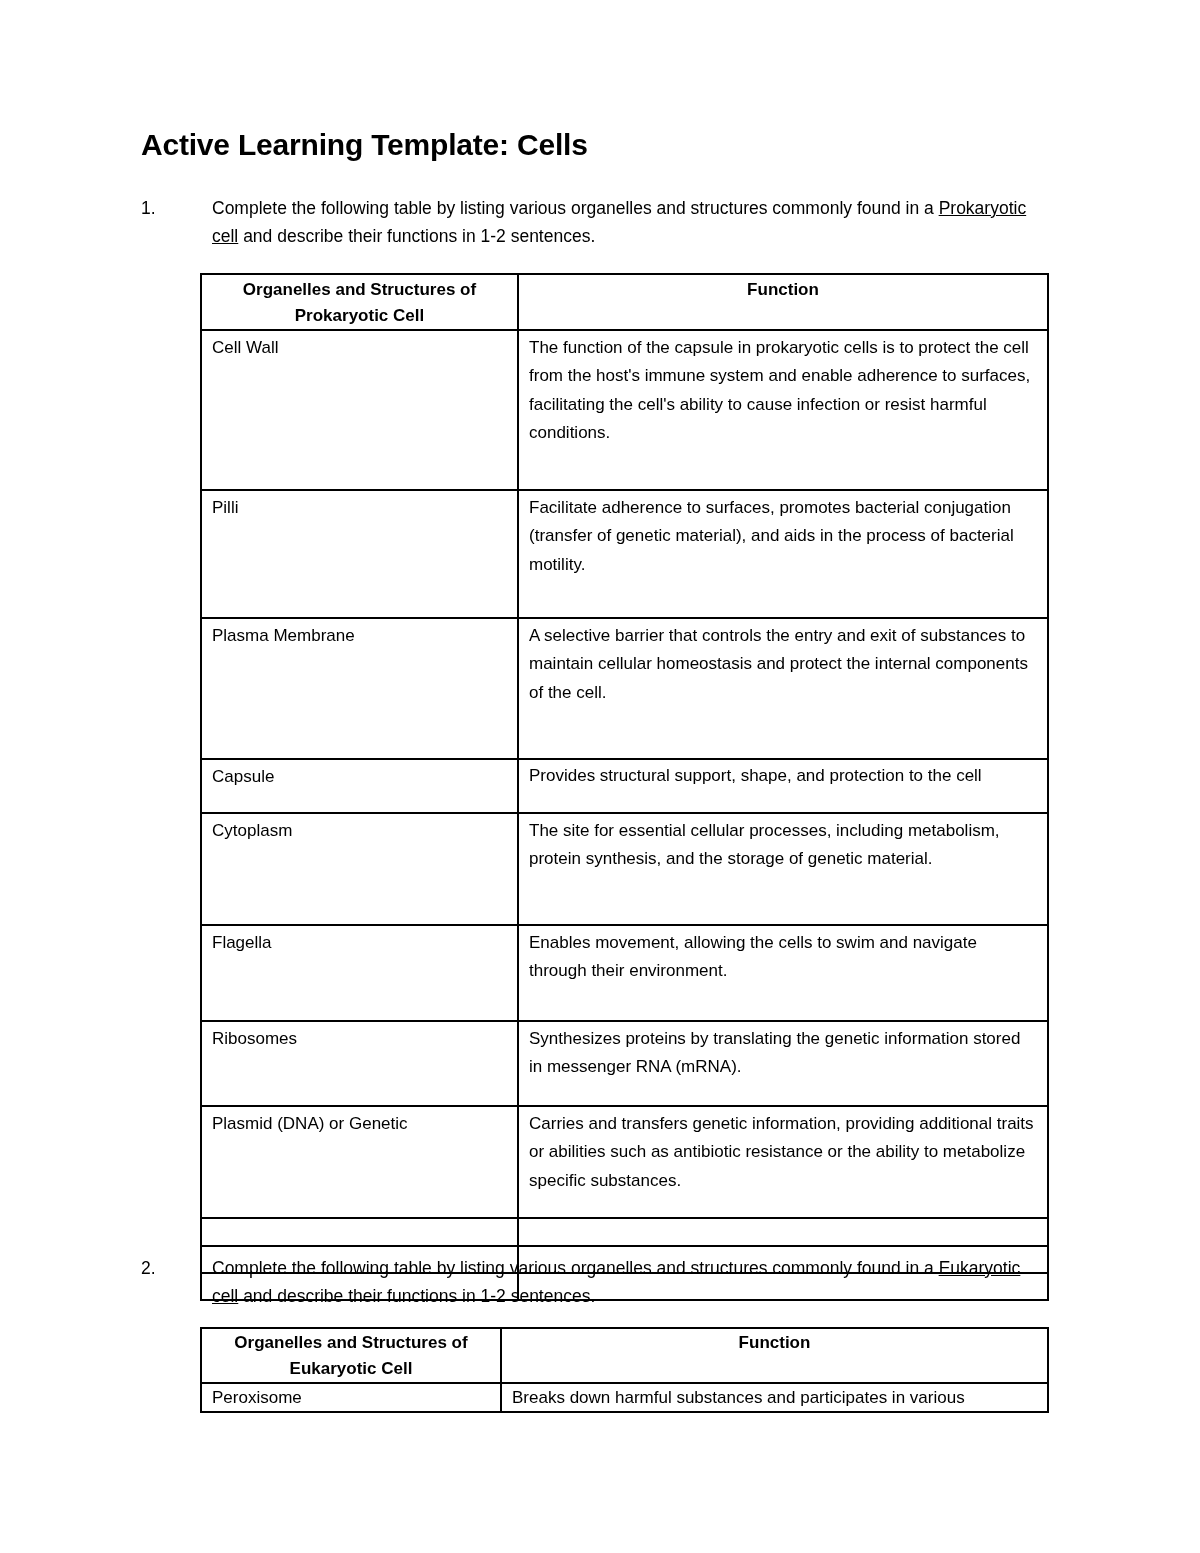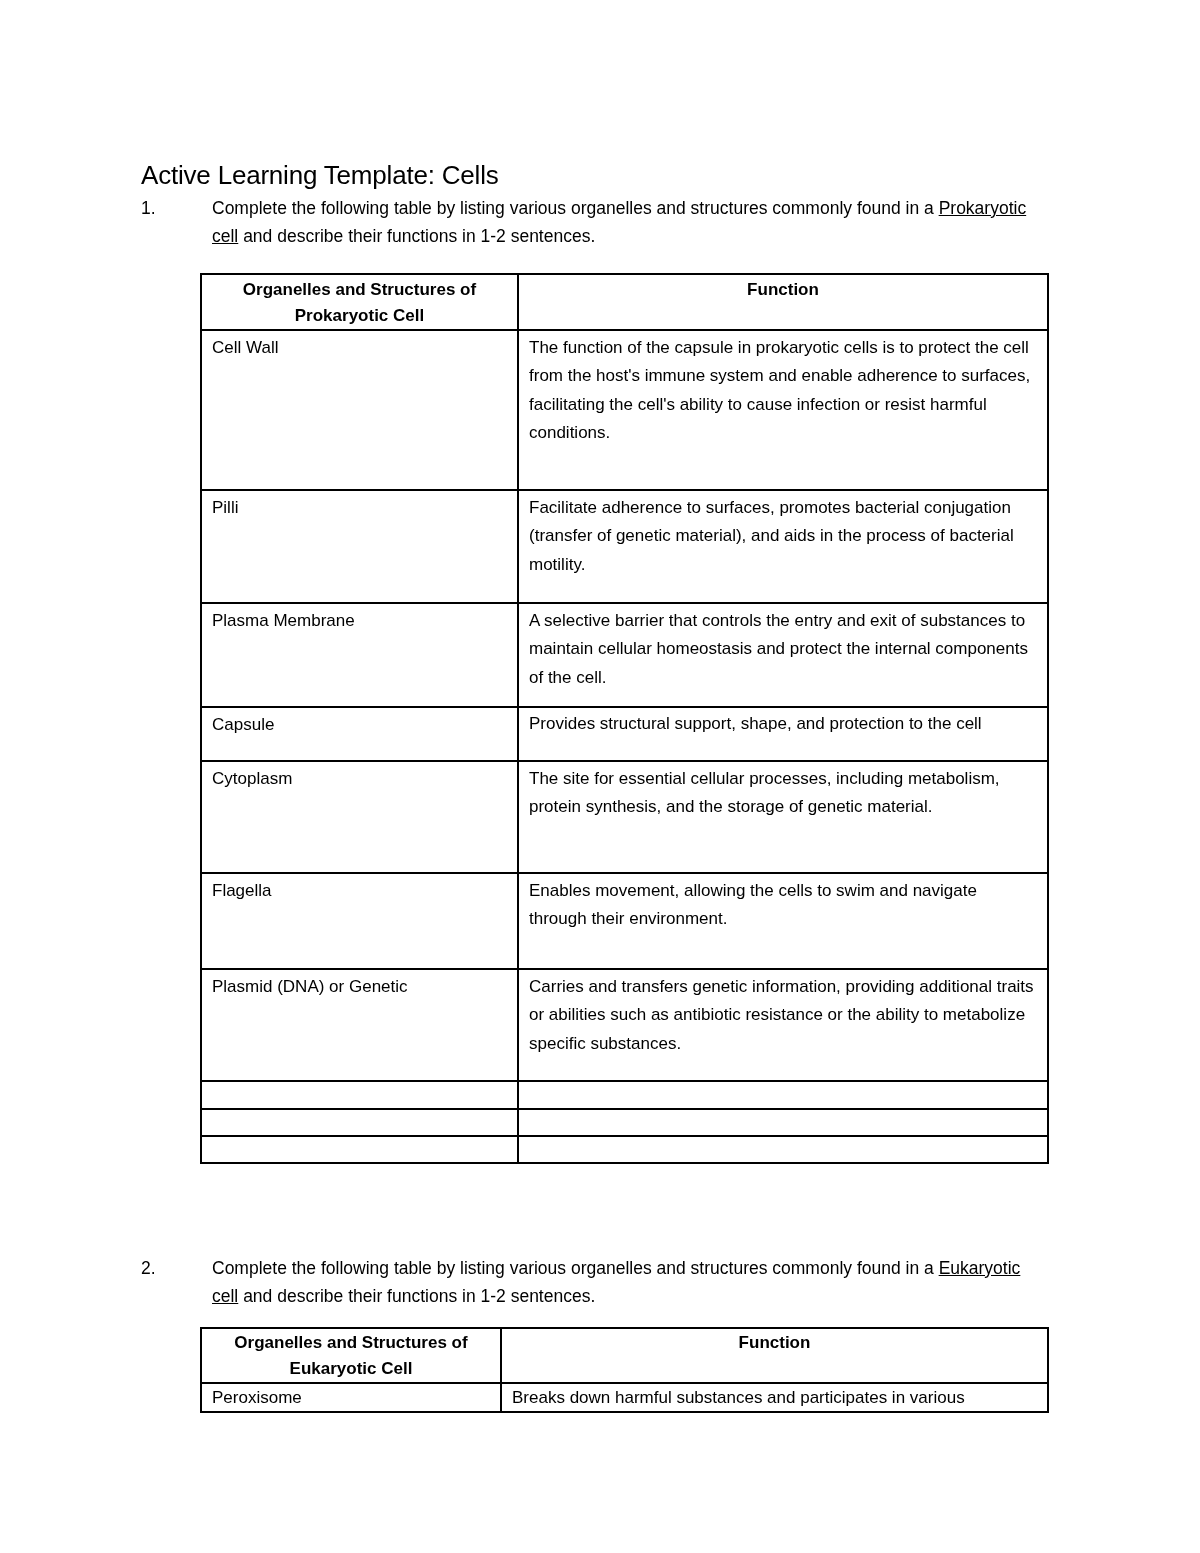--- a/index.html
+++ b/index.html
@@ -2,22 +2,22 @@
 <html><head>
   <meta charset="utf-8">
   <style>
     html, body { margin: 0; padding: 0; background: #ffffff; }
     body {
       width: 1200px; height: 1553px; position: relative; overflow: hidden;
       font-family: "Liberation Sans", "DejaVu Sans", sans-serif;
       color: #000000;
     }
     .title {
-      position: absolute; left: 141px; top: 160px;
-      font-size: 26px; font-weight: normal; letter-spacing: -0.2px;
+      position: absolute; left: 141px; top: 128px;
+      font-size: 30px; font-weight: bold; letter-spacing: -0.2px;
     }
     .question {
       position: absolute; left: 141px; width: 900px;
       font-size: 17.5px; line-height: 28px;
     }
     .question .num { position: absolute; left: 0; top: 0; }
     .question .text { margin-left: 71px; display: block; }
     .question u { text-decoration: underline; }
     table.cells {
       position: absolute; left: 200px; width: 847px;
@@ -54,39 +54,43 @@
     </colgroup>
   <tbody>
       <tr style="height:54px">
     <th>Organelles and Structures of Prokaryotic Cell</th>
     <th>Function</th>
   </tr>
   <tr style="height:160px">
     <td>Cell Wall</td>
     <td class="fn">The function of the capsule in prokaryotic cells is to protect the cell from the host's immune system and enable adherence to surfaces, facilitating the cell's ability to cause infection or resist harmful conditions.</td>
   </tr>
-  <tr style="height:113px">
+  <tr style="height:128px">
     <td>Pilli</td>
     <td class="fn">Facilitate adherence to surfaces, promotes bacterial conjugation (transfer of genetic material), and aids in the process of bacterial motility.</td>
   </tr>
-  <tr style="height:104px">
+  <tr style="height:141px">
     <td>Plasma Membrane</td>
     <td class="fn">A selective barrier that controls the entry and exit of substances to maintain cellular homeostasis and protect the internal components of the cell.</td>
   </tr>
   <tr style="height:54px">
     <td>Capsule</td>
     <td class="fn" style="line-height:26px">Provides structural support, shape, and protection to the cell</td>
   </tr>
   <tr style="height:112px">
     <td>Cytoplasm</td>
     <td class="fn">The site for essential cellular processes, including metabolism, protein synthesis, and the storage of genetic material.</td>
   </tr>
   <tr style="height:96px">
     <td>Flagella</td>
     <td class="fn">Enables movement, allowing the cells to swim and navigate through their environment.</td>
+  </tr>
+  <tr style="height:85px">
+    <td>Ribosomes</td>
+    <td class="fn">Synthesizes proteins by translating the genetic information stored in messenger RNA (mRNA).</td>
   </tr>
   <tr style="height:112px">
     <td>Plasmid (DNA) or Genetic</td>
     <td class="fn">Carries and transfers genetic information, providing additional traits or abilities such as antibiotic resistance or the ability to metabolize specific substances.</td>
   </tr>
   <tr style="height:28px">
     <td></td>
     <td class="fn"></td>
   </tr>
   <tr style="height:27px">

